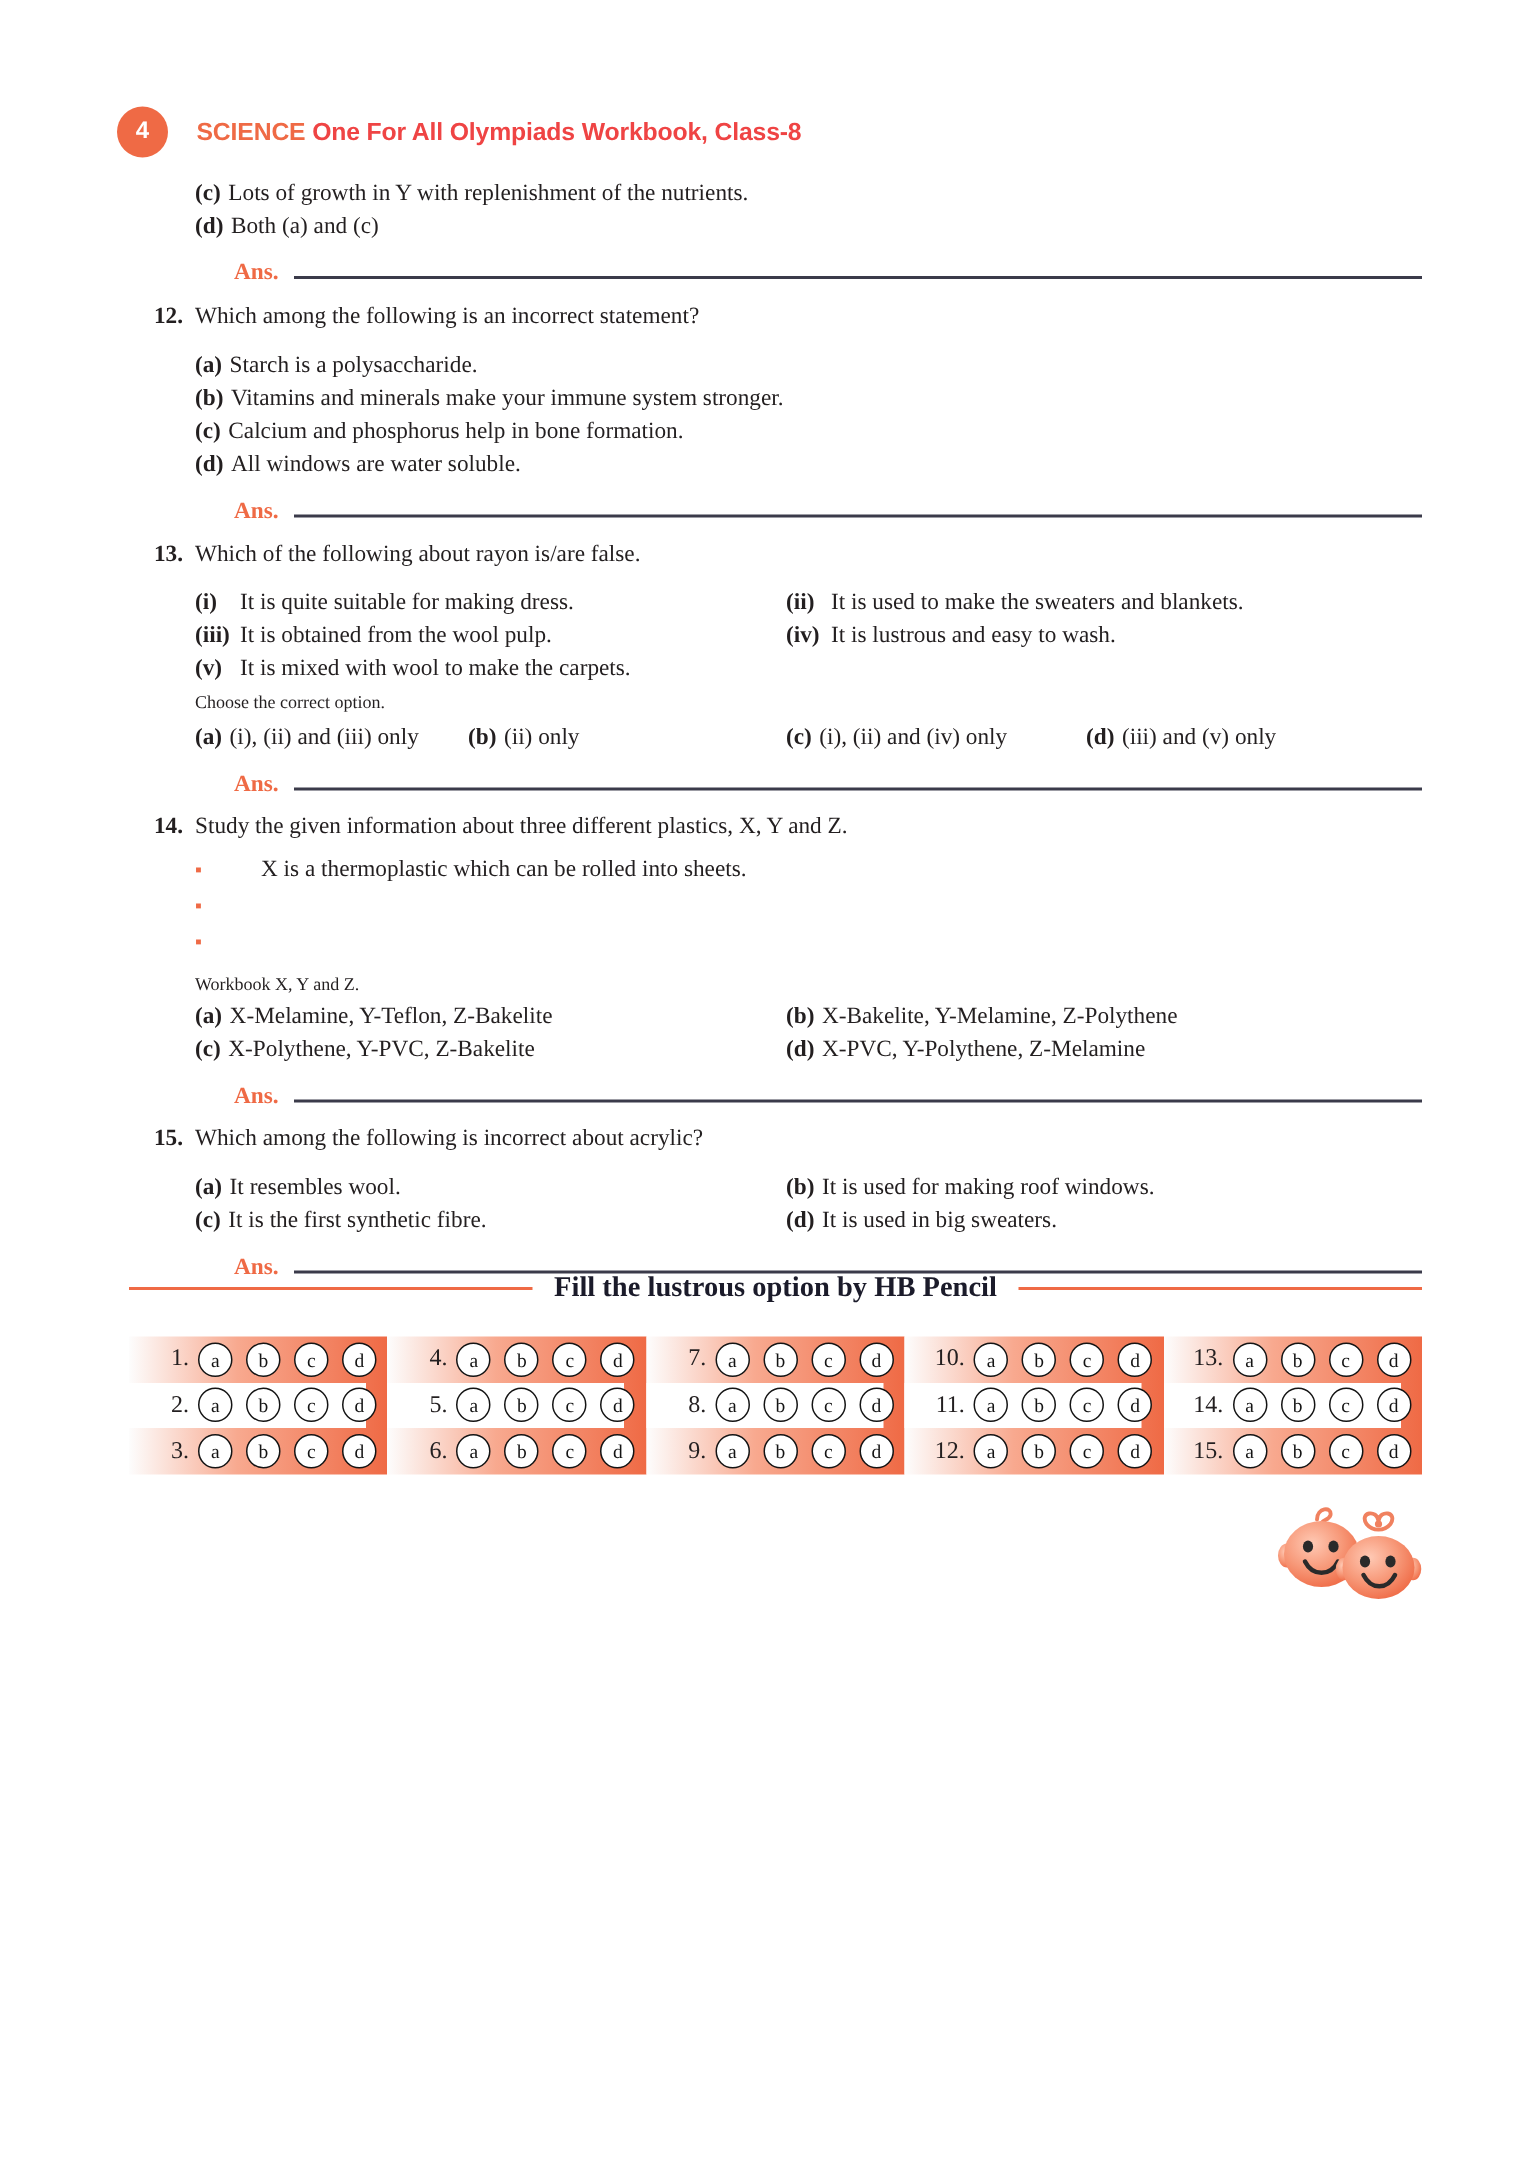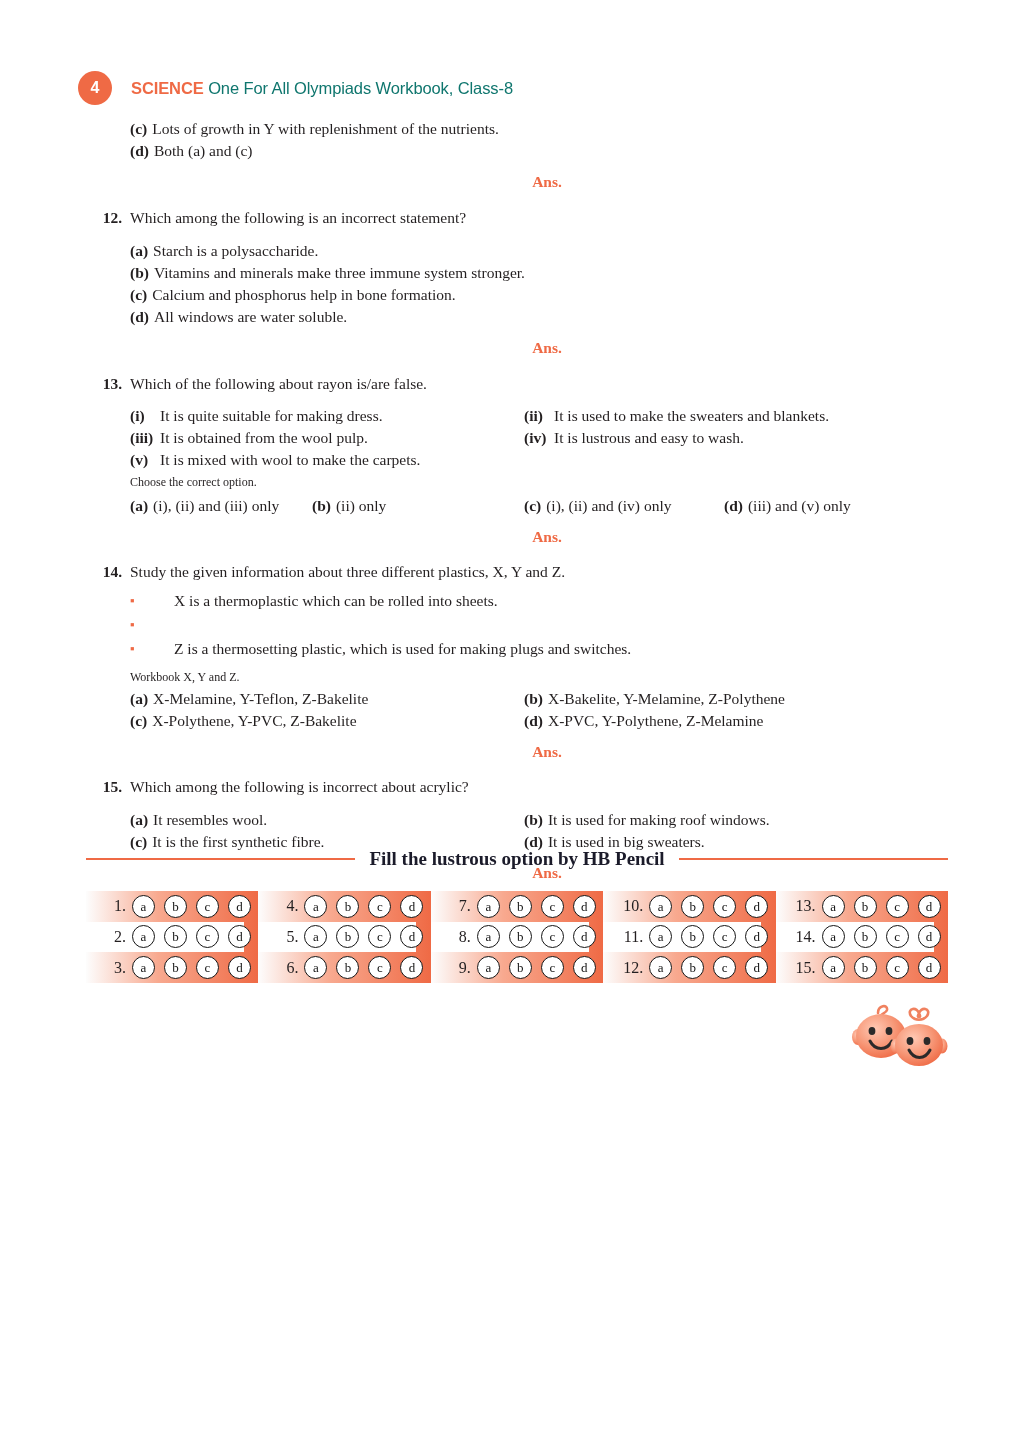--- a/index.html
+++ b/index.html
@@ -52,22 +52,22 @@
     font-family: "Liberation Sans", sans-serif;
     font-size: 16.5px;
     white-space: nowrap;
     letter-spacing: -0.1px;
   }
   .header-title .subject {
     color: #ef6a45;
     font-weight: bold;
   }
   .header-title .book {
-    color: #0f766e;
-    font-weight: normal;
+    color: #ef4444;
+    font-weight: bold;
   }
 
   
   .content {
     position: absolute;
     left: 86px;
     top: 118px;
     width: 862px;
   }
 
@@ -112,21 +112,20 @@
 
   .col2 .opt:first-child { width: 394px; flex: 0 0 394px; }
 
   
   .ans {
     display: flex;
     align-items: center;
     margin-left: 70px;
     margin-top: 11px;
     margin-bottom: 4px;
-    flex-direction: column;
   }
   .ans-label {
     color: #ef6a45;
     font-weight: bold;
     font-size: 15.5px;
     flex: 0 0 auto;
     padding-right: 10px;
   }
   .ans-rule {
     flex: 1 1 auto;
@@ -312,21 +311,21 @@
       <div class="opts" style="margin-top:11px;">
         <div class="opt-line">
           <div class="opt">
             <span class="lbl">(a)</span>
             <span class="txt">Starch is a polysaccharide.</span>
           </div>
         </div>
         <div class="opt-line">
           <div class="opt">
             <span class="lbl">(b)</span>
-            <span class="txt">Vitamins and minerals make three immune system stronger.</span>
+            <span class="txt">Vitamins and minerals make your immune system stronger.</span>
           </div>
         </div>
         <div class="opt-line">
           <div class="opt">
             <span class="lbl">(c)</span>
             <span class="txt">Calcium and phosphorus help in bone formation.</span>
           </div>
         </div>
         <div class="opt-line">
           <div class="opt">
@@ -407,21 +406,20 @@
       <div class="bullets" style="margin-top:6px;">
         <div class="bullet-line">
           <span class="bullet-dot">▪</span>
           <span>X is a thermoplastic which can be rolled into sheets.</span>
         </div>
         <div class="bullet-line">
           <span class="bullet-dot">▪</span>
         </div>
         <div class="bullet-line">
           <span class="bullet-dot">▪</span>
-          <span>Z is a thermosetting plastic, which is used for making plugs and switches.</span>
         </div>
       </div>
       <div class="opts" style="margin-top:5px;">
         <div class="roman-plain">Workbook X, Y and Z.</div>
         <div class="opt-line col2">
           <div class="opt">
             <span class="lbl">(a)</span>
             <span class="txt">X-Melamine, Y-Teflon, Z-Bakelite</span>
           </div>
           <div class="opt">

